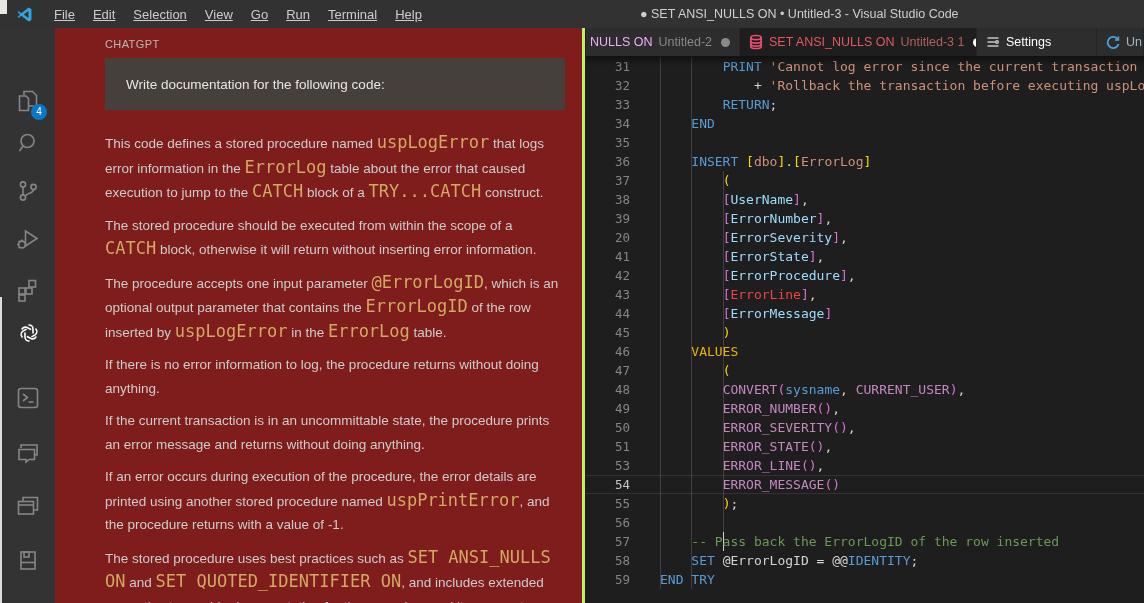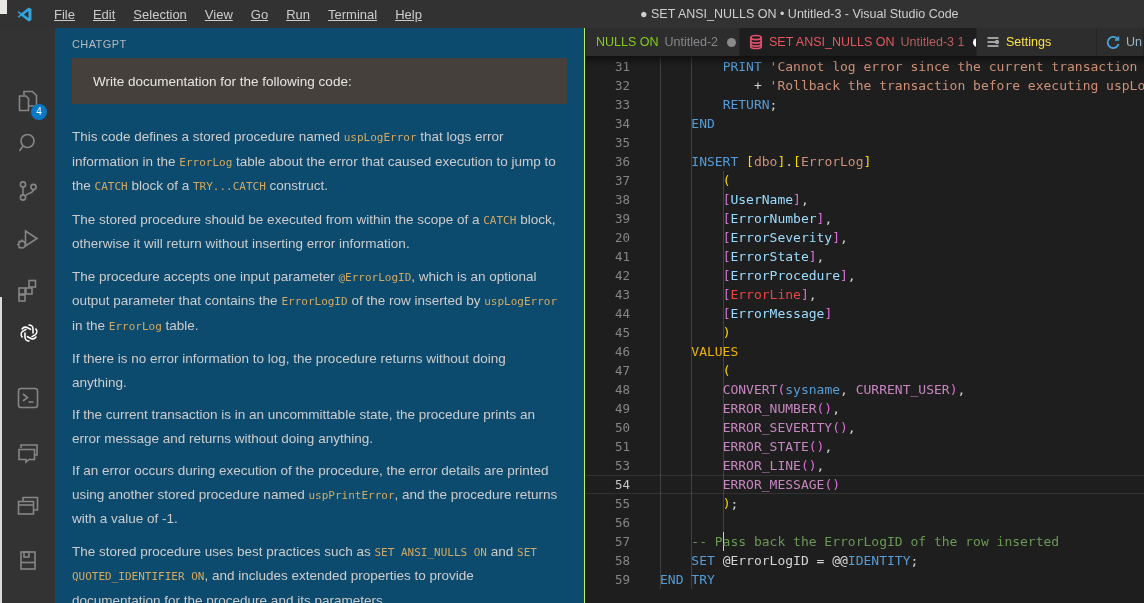--- a/index.html
+++ b/index.html
@@ -38,35 +38,35 @@
   .ab-item.active { border-left:2px solid #ffffff; }
   .ab-badge {
     position:absolute; right:8px; bottom:4px; min-width:16px; height:16px;
     background:#0978c7; border-radius:9px; color:#fff; font-size:10px;
     line-height:16px; text-align:center; padding:0 3px;
   }
 
   
   #side-panel {
     position:absolute; left:55px; top:28px; width:530px; height:575px;
-    background:#0c4a6e; border-right:1px solid #bef264; overflow:hidden;
+    background:#7f1d1d; border-right:3px solid #bef264; overflow:hidden;padding-left:33px;
   }
   #panel-title {
     margin:10px 0 0 17px; font-size:11px; letter-spacing:0.4px; color:#b8b8b8;
   }
   #prompt-box {
-    margin:8px 17px 0 17px; height:46px; background:#45403c;
+    margin:8px 17px 0 17px; height:52px; background:#45403c;
     display:flex; align-items:center; padding-left:21px;
     font-size:13.5px; color:#e6e6e6;
   }
   #panel-body { padding:0 22px 0 17px; }
   #panel-body p { margin-top:9px; font-size:13.5px; line-height:23.5px; color:#cccccc; }
   #panel-body p:first-child { margin-top:21px; }
   #panel-body .inline-code {
-    font-family:"DejaVu Sans Mono", monospace; font-size:11px; color:#d2a962;
+    font-family:"DejaVu Sans Mono", monospace; font-size:17px; color:#d2a962;
   }
 
   
   #editor-group {
     position:absolute; left:586px; top:28px; width:558px; height:575px;
     background:#1e1e1e;
   }
   #tabbar {
     position:absolute; left:0; top:0; width:558px; height:28px;
     background:#252526; display:flex;
@@ -218,41 +218,41 @@
         <p><span>If there is no error information to log, the procedure returns without doing anything.</span></p>
         <p><span>If the current transaction is in an uncommittable state, the procedure prints an error message and returns without doing anything.</span></p>
         <p><span>If an error occurs during execution of the procedure, the error details are printed using another stored procedure named </span><span class="inline-code">uspPrintError</span><span>, and the procedure returns with a value of -1.</span></p>
         <p><span>The stored procedure uses best practices such as </span><span class="inline-code">SET ANSI_NULLS ON</span><span> and </span><span class="inline-code">SET QUOTED_IDENTIFIER ON</span><span>, and includes extended properties to provide documentation for the procedure and its parameters.</span></p>
       </div>
   </div>
 
   <div id="editor-group">
     <div id="tabbar">
         <div class="tab" style="width: 154px;">
-          <span class="tab-part" style="color: #84cc16; margin-left: 6px;">NULLS ON</span>
+          <span class="tab-part" style="color: #f0abfc;">NULLS ON</span>
           <span class="tab-part" style="color: rgb(135, 135, 140);">Untitled-2</span>
           <span class="tab-dot" style="background: rgb(138, 138, 138);"></span>
         </div>
         <div class="tab active" style="width: 237px;">
           <span class="tab-icon"><svg viewBox="0 0 16 16" fill="none" stroke-width="1.7" style="stroke: rgb(229, 80, 110); width: 16px; height: 16px;">
               <ellipse cx="8" cy="3.6" rx="5.2" ry="2.1"></ellipse>
               <path d="M2.8 3.6 V12.4 C2.8 13.6 5.1 14.5 8 14.5 C10.9 14.5 13.2 13.6 13.2 12.4 V3.6"></path>
               <path d="M2.8 7 C2.8 8.2 5.1 9.1 8 9.1 C10.9 9.1 13.2 8.2 13.2 7"></path>
               <path d="M2.8 10 C2.8 11.2 5.1 12.1 8 12.1 C10.9 12.1 13.2 11.2 13.2 10"></path>
             </svg></span>
           <span class="tab-part" style="color: rgb(228, 88, 94);">SET ANSI_NULLS ON</span>
           <span class="tab-part" style="color: rgb(182, 95, 95);">Untitled-3 1</span>
           <span class="tab-dot" style="background: rgb(255, 255, 255);"></span>
         </div>
         <div class="tab" style="width: 120px;">
           <span class="tab-icon"><svg viewBox="0 0 16 16" fill="none" stroke-width="1.5" style="stroke: rgb(197, 197, 197); width: 16px; height: 16px;">
               <path d="M2.5 4 H13.5 M2.5 8 H10 M2.5 12 H13.5"></path>
               <circle cx="12" cy="8" r="1.3"></circle>
             </svg></span>
-          <span class="tab-part" style="color: #fde047;">Settings</span>
+          <span class="tab-part" style="color: #ffffff;">Settings</span>
         </div>
         <div class="tab" style="width: 47px;">
           <span class="tab-icon"><svg viewBox="0 0 16 16" fill="none" stroke-width="1.8" style="stroke: rgb(75, 163, 217); width: 16px; height: 16px;">
               <path d="M13 5.5 A5.6 5.6 0 1 0 13.6 10"></path>
               <path d="M13.4 2.5 V6 H9.9" stroke-width="1.6"></path>
             </svg></span>
           <span class="tab-part" style="color: rgb(159, 182, 198);">Un</span>
         </div>
       </div>
     <div id="editor">

